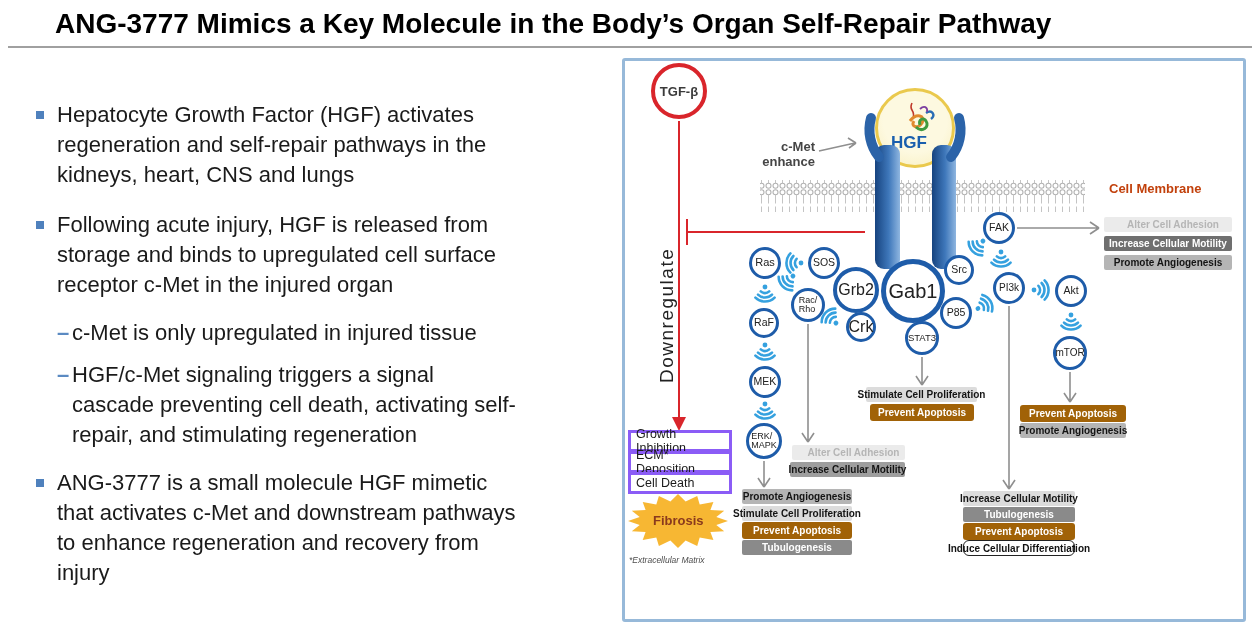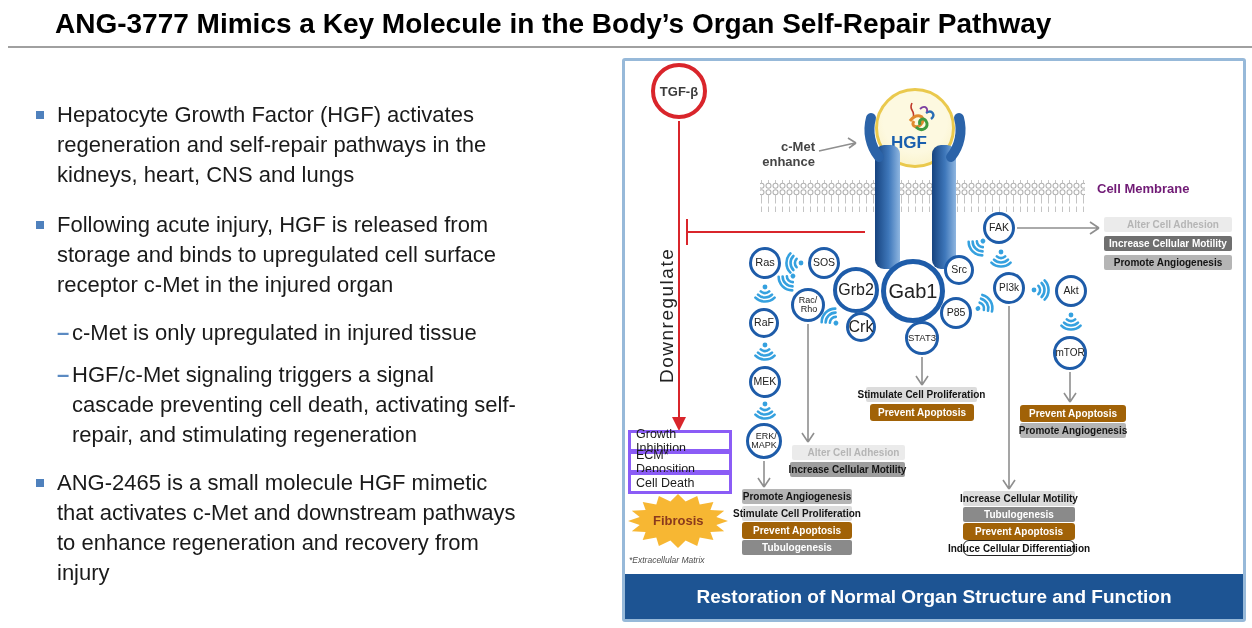--- a/index.html
+++ b/index.html
@@ -34,38 +34,38 @@
   .tgf-circle {
     left:26px; top:2px; width:56px; height:56px; border-radius:50%;
     border:4px solid #d9252b; background:#fff; display:flex; align-items:center; justify-content:center;
     font-size:13px; font-weight:bold; color:#3a3a3a;
   }
   .downregulate {
     left:31px; top:322px; transform:rotate(-90deg); transform-origin:left top;
     font-size:19px; letter-spacing:1.5px; color:#222; white-space:nowrap;
   }
   .cmet-label { left:95px; top:78px; width:95px; text-align:right; font-size:13px; font-weight:bold; color:#454545; line-height:15px; white-space:pre-line; }
-  .membrane-label { left:472px; top:120px; font-size:13px; font-weight:bold; color:#701a75; }
+  .membrane-label { left:484px; top:120px; font-size:13px; font-weight:bold; color:#c2410c; }
 
   .hgf-ball {
     left:250px; top:27px; width:80px; height:80px; border-radius:50%;
     background:radial-gradient(circle at 50% 40%, #fdf9e0 55%, #f8eebc);
     border:3px solid #eac94d;
   }
   .hgf-ball .hgf-text { left:13px; top:42px; font-size:17px; font-weight:bold; color:#1a5fae; }
   .squiggle { left:20px; top:8px; }
 
   svg.overlay { left:0; top:0; width:618px; height:558px; pointer-events:none; }
 
   .wifi { width:24px; height:24px; fill:none; stroke:#35a1df; stroke-width:2.6; stroke-linecap:round; }
   .wifi circle { fill:#35a1df; stroke:none; }
 
   .node {
     background:#fff; border:3px solid #1e5ca9; border-radius:50%;
-    display:flex; align-items:center; justify-content:center; text-align:right;
+    display:flex; align-items:center; justify-content:center; text-align:left;
     color:#222; line-height:1.05;
   }
   .node span{ position:static; }
 
   .badge {
     height:15px; display:flex; align-items:center; justify-content:center;
     font-size:10px; font-weight:bold; border-radius:2px; white-space:nowrap;
   }
   .b-light  { background:#ebebeb; color:#b5b5b5;padding-left:10px; }
   .b-silver { background:#dcdcdc; color:#141414; }
@@ -113,21 +113,21 @@
     <div class="b-text">c-Met is only upregulated in injured tissue</div>
   </div>
   <div class="b-sub mb18">
     <span class="dash">–</span>
     <div class="b-text">HGF/c-Met signaling triggers a signal
 cascade preventing cell death, activating self-
 repair, and stimulating regeneration</div>
   </div>
   <div class="b-item">
     <span class="sq"></span>
-    <div class="b-text">ANG-2465 is a small molecule HGF mimetic
+    <div class="b-text">ANG-3777 is a small molecule HGF mimetic
 that activates c-Met and downstream pathways
 to enhance regeneration and recovery from
 injury</div>
   </div>
 </div>
 
 <div class="panel">
 
   <div class="hgf-ball">
     <svg class="squiggle" width="44" height="40" viewBox="0 0 44 40">
@@ -332,16 +332,13 @@
   <div class="obox-row" style="top:390px">ECM* Deposition</div>
   <div class="obox-row" style="top:411px">Cell Death</div>
 
   <svg style="left:3px;top:432px" width="100" height="56" viewBox="0 0 100 56">
     <polygon fill="#f7b733" points="100,28 88.3,31.9 96.2,38.3 82.4,39.1 85.4,47.1 71.7,44.6 69.2,52.9 57.6,47.6 50,55 42.4,47.6 30.9,52.9 28.3,44.6 14.7,47.1 17.6,39.1 3.8,38.3 11.7,31.9 0,28 11.7,24.1 3.8,17.7 17.6,16.9 14.7,8.9 28.3,11.4 30.9,3.1 42.4,8.4 50,1 57.6,8.4 69.2,3.1 71.7,11.4 85.4,8.9 82.4,16.9 96.2,17.7 88.3,24.1"></polygon>
   </svg>
   <div class="fibrosis-text" style="left:28px;top:452px">Fibrosis</div>
 
   <div class="footnote">*Extracellular Matrix</div>
 
-  <div class="banner">
-    <span>Restoration of Normal Organ Structure and Function</span>
-  </div>
 </div>
 
 </body></html>

